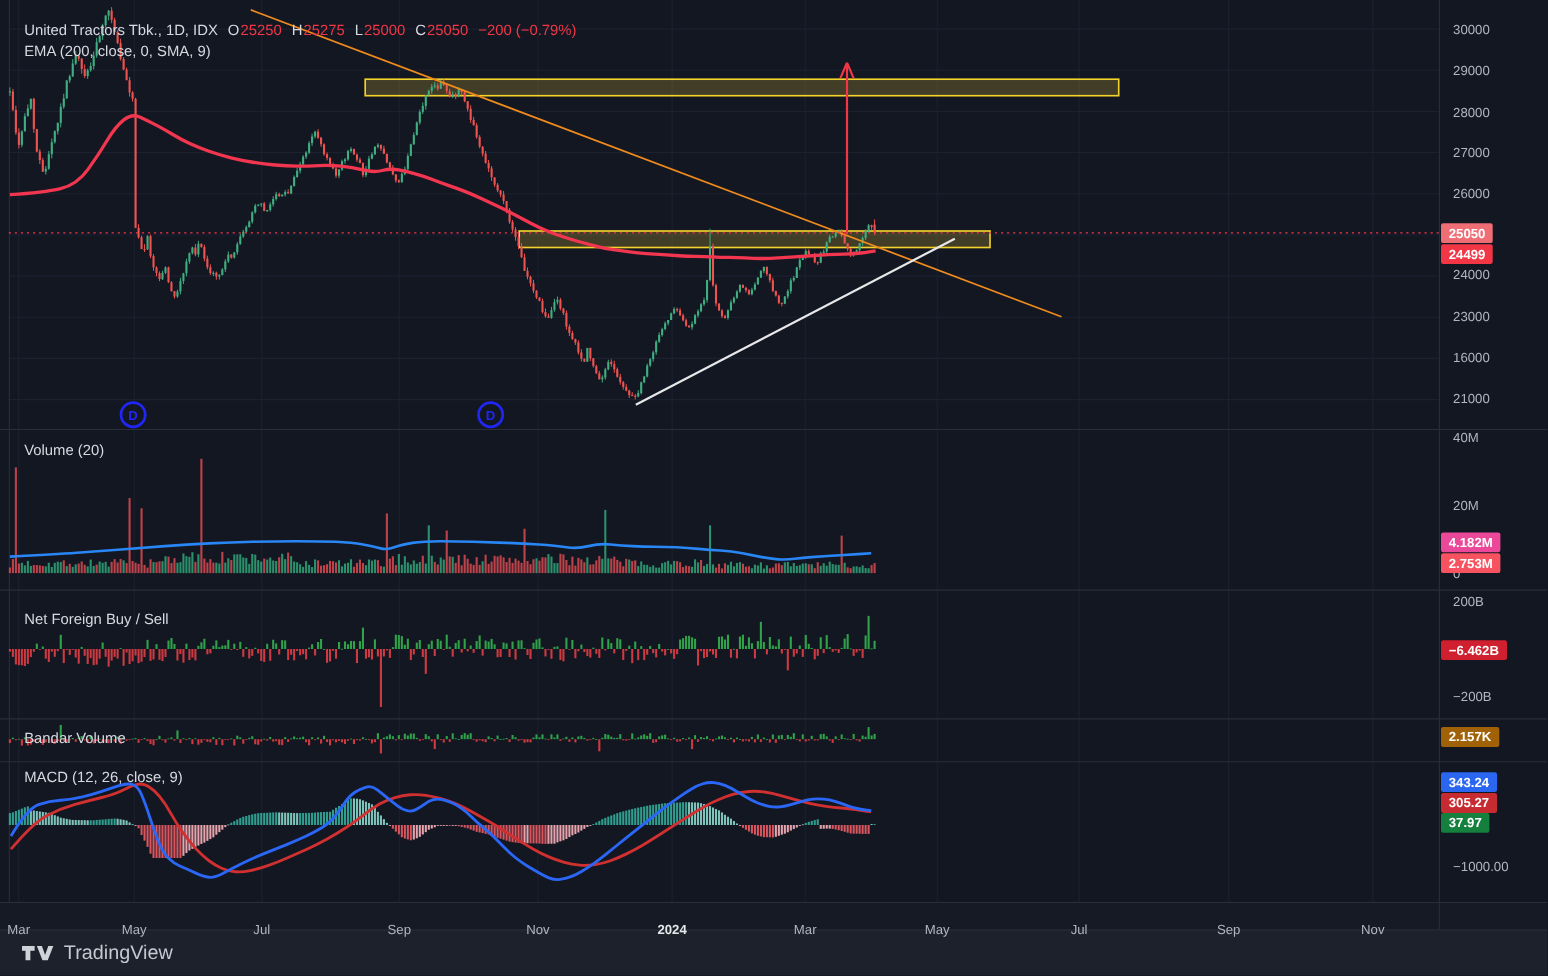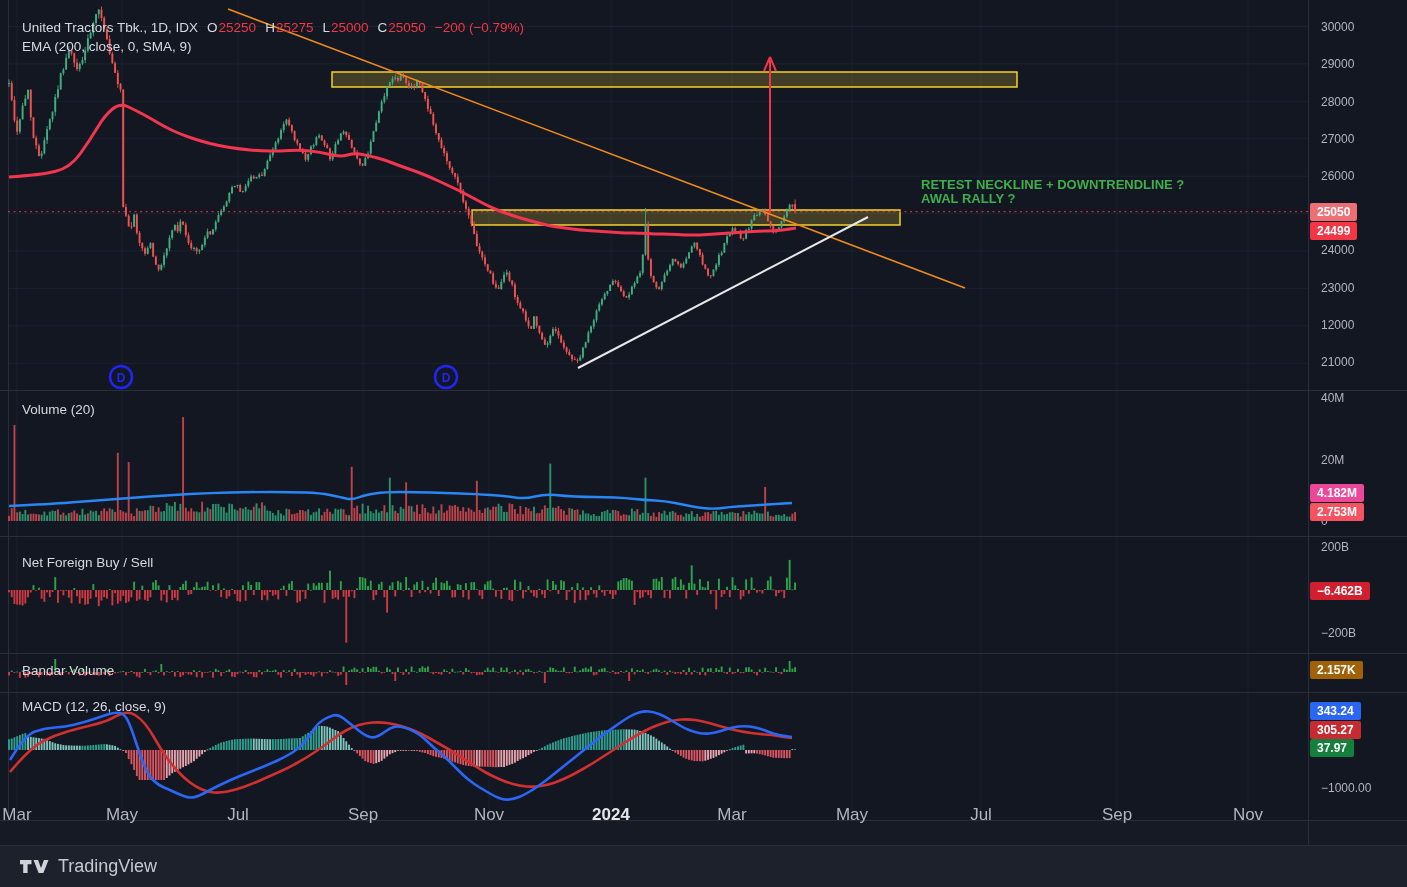--- a/index.html
+++ b/index.html
@@ -11,21 +11,21 @@
   .legend{position:absolute;left:22px;top:20px;font-size:13.5px;color:#d6d9e0;white-space:nowrap;z-index:5;}
   .legend .k{margin-left:9px;color:#d6d9e0;}
   .legend .v{color:#f23645;margin-left:1px;}
   .legend .chg{margin-left:9px;color:#f23645;}
   .legend2{position:absolute;left:22px;top:39px;font-size:13.5px;color:#d6d9e0;z-index:5;}
   .ptitle{position:absolute;left:22px;font-size:13.5px;color:#d6d9e0;z-index:5;white-space:nowrap;}
   .anno{position:absolute;left:921px;top:178px;color:#3fae4c;font-weight:bold;font-size:13px;line-height:14px;z-index:5;white-space:nowrap;}
   .al{position:absolute;left:1321px;width:82px;height:16px;line-height:16px;font-size:12px;color:#b2b5be;z-index:5;}
   .badge{position:absolute;left:1310px;font-size:12px;font-weight:600;color:#ffffff;
          padding:1px 7px;border-radius:2px;line-height:16px;z-index:6;white-space:nowrap;}
-  .tl{position:absolute;top:805px;transform:translateX(-50%);font-size:17px;color:#b2b5be;z-index:5;}
+  .tl{position:absolute;top:838px;transform:translateX(-50%);font-size:12px;color:#b2b5be;z-index:5;}
   .tl.bold{font-weight:bold;color:#e4e6ea;}
   .footer{position:absolute;left:20px;top:856px;display:flex;align-items:center;gap:8px;
           color:#c6c9d1;font-size:18px;z-index:5;}
   .footer svg{display:block;}
 </style>
 </head>
 <body>
 
 <div class="root">
   <div class="axis-bg"></div>
@@ -1821,34 +1821,30 @@
   <div class="legend">
     <span>United Tractors Tbk., 1D, IDX</span><span class="k">O</span><span class="v">25250</span><span class="k">H</span><span class="v">25275</span><span class="k">L</span><span class="v">25000</span><span class="k">C</span><span class="v">25050</span><span class="chg">−200 (−0.79%)</span>
   </div>
   <div class="legend2">EMA (200, close, 0, SMA, 9)</div>
 
   <div class="ptitle" style="top:402px">Volume (20)</div>
   <div class="ptitle" style="top:555px">Net Foreign Buy / Sell</div>
   <div class="ptitle" style="top:663px">Bandar Volume</div>
   <div class="ptitle" style="top:699px">MACD (12, 26, close, 9)</div>
 
-  <div class="anno">
-    <div>RETEST NECKLINE + DOWNTRENDLINE ?</div>
-    <div>AWAL RALLY ?</div>
-  </div>
 
   <div>
     <div class="al" style="top:19px">30000</div>
     <div class="al" style="top:56px">29000</div>
     <div class="al" style="top:94px">28000</div>
     <div class="al" style="top:131px">27000</div>
     <div class="al" style="top:168px">26000</div>
     <div class="al" style="top:242px">24000</div>
     <div class="al" style="top:280px">23000</div>
-    <div class="al" style="top:317px">12000</div>
+    <div class="al" style="top:317px">16000</div>
     <div class="al" style="top:354px">21000</div>
     <div class="al" style="top:390px">40M</div>
     <div class="al" style="top:452px">20M</div>
     <div class="al" style="top:513px">0</div>
     <div class="al" style="top:539px">200B</div>
     <div class="al" style="top:625px">−200B</div>
     <div class="al" style="top:780px">−1000.00</div>
 
     <div class="badge" style="top: 203px; background: rgb(239, 110, 118);">25050</div>
     <div class="badge" style="top: 222px; background: rgb(242, 54, 69);">24499</div>

